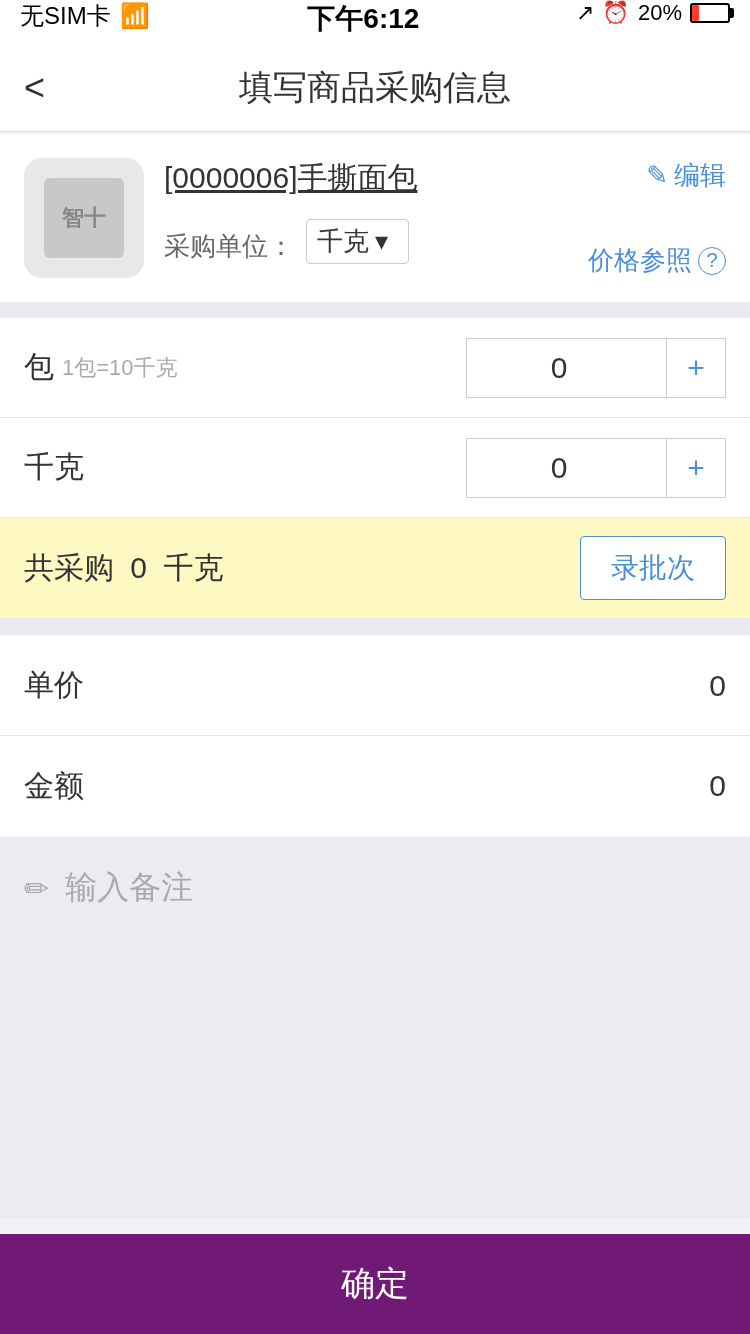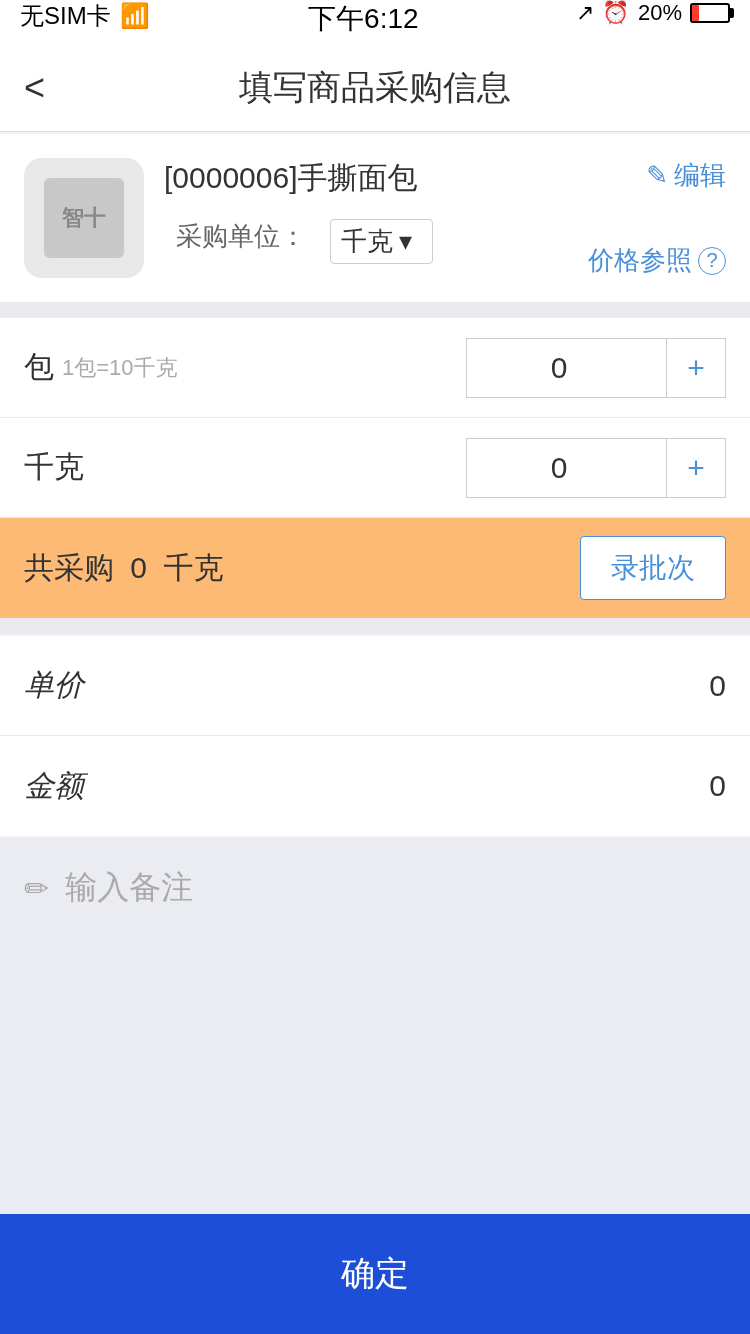--- a/index.html
+++ b/index.html
@@ -19,21 +19,21 @@
       height: 44px;
       background: #fff;
       display: flex;
       align-items: flex-start;
       justify-content: space-between;
       padding: 0 20px;
       font-size: 24px;
       color: #000;
     }
     .status-left { display: flex; align-items: center; gap: 10px; }
-    .status-center { font-size: 28px; font-weight: 400; }
+    .status-center { font-size: 28px; font-weight: 700; }
     .status-right { display: flex; align-items: center; gap: 8px; font-size: 22px; }
     .battery-icon {
       width: 40px; height: 20px; border: 2px solid #000; border-radius: 3px;
       position: relative; display: inline-flex; align-items: center;
     }
     .battery-icon::after {
       content: '';
       position: absolute; right: -6px; top: 50%; transform: translateY(-50%);
       width: 4px; height: 10px; background: #000; border-radius: 0 2px 2px 0;
     }
@@ -85,24 +85,25 @@
       background: #c8c8c8;
       border-radius: 6px;
       display: flex; align-items: center; justify-content: center;
       color: #888; font-size: 22px; font-weight: bold;
     }
     .product-info { flex: 1; }
     .product-name {
       font-size: 30px;
       color: #333;
       margin-bottom: 20px;
+      text-decoration: underline;
     }
     .product-unit {
-      display: flex; align-items: flex-start; gap: 24px;
-      font-size: 26px; color: #666; margin-left: 12px;
+      display: flex; align-items: flex-end; gap: 12px;
+      font-size: 26px; color: #666;
     }
     .unit-select {
       border: 1px solid #ccc; border-radius: 4px;
       padding: 4px 20px 4px 10px;
       font-size: 26px; color: #333;
       background: #fff;
       position: relative;
       display: flex; align-items: center; gap: 6px;
     }
     .edit-btn {
@@ -161,21 +162,21 @@
       cursor: pointer;
     }
 
     
     .total-row {
       display: flex;
       align-items: center;
       justify-content: space-between;
       padding: 0 24px;
       height: 100px;
-      background: #fdba74;
+      background: #fef9c3;
     }
     .total-label {
       font-size: 30px; color: #333;
     }
     .record-btn {
       border: 1px solid #4a90d9;
       background: #fff;
       color: #4a90d9;
       font-size: 28px;
       padding: 12px 30px;
@@ -191,21 +192,21 @@
     .price-row {
       display: flex;
       align-items: center;
       justify-content: space-between;
       padding: 0 24px;
       height: 100px;
       border-bottom: 1px solid #e8e8e8;
     }
     .price-row:last-child { border-bottom: none; }
     .price-label {
-      font-size: 30px; color: #333; font-style: italic;
+      font-size: 30px; color: #333;
     }
     .price-value {
       font-size: 30px; color: #333;
     }
 
     
     .note-section {
       background: #eaecf2;
       margin-top: 2px;
       padding: 24px;
@@ -220,22 +221,22 @@
     
     .content-spacer {
       flex: 1;
       background: #eaecf2;
       min-height: 280px;
     }
 
     
     .confirm-btn {
       width: 750px;
-      height: 120px;
-      background: #1d4ed8;
+      height: 100px;
+      background: #701a75;
       color: #fff;
       font-size: 34px;
       border: none;
       cursor: pointer;
       display: flex; align-items: center; justify-content: center;
       position: fixed;
       bottom: 0; left: 0;
     }
   </style>
 </head>

